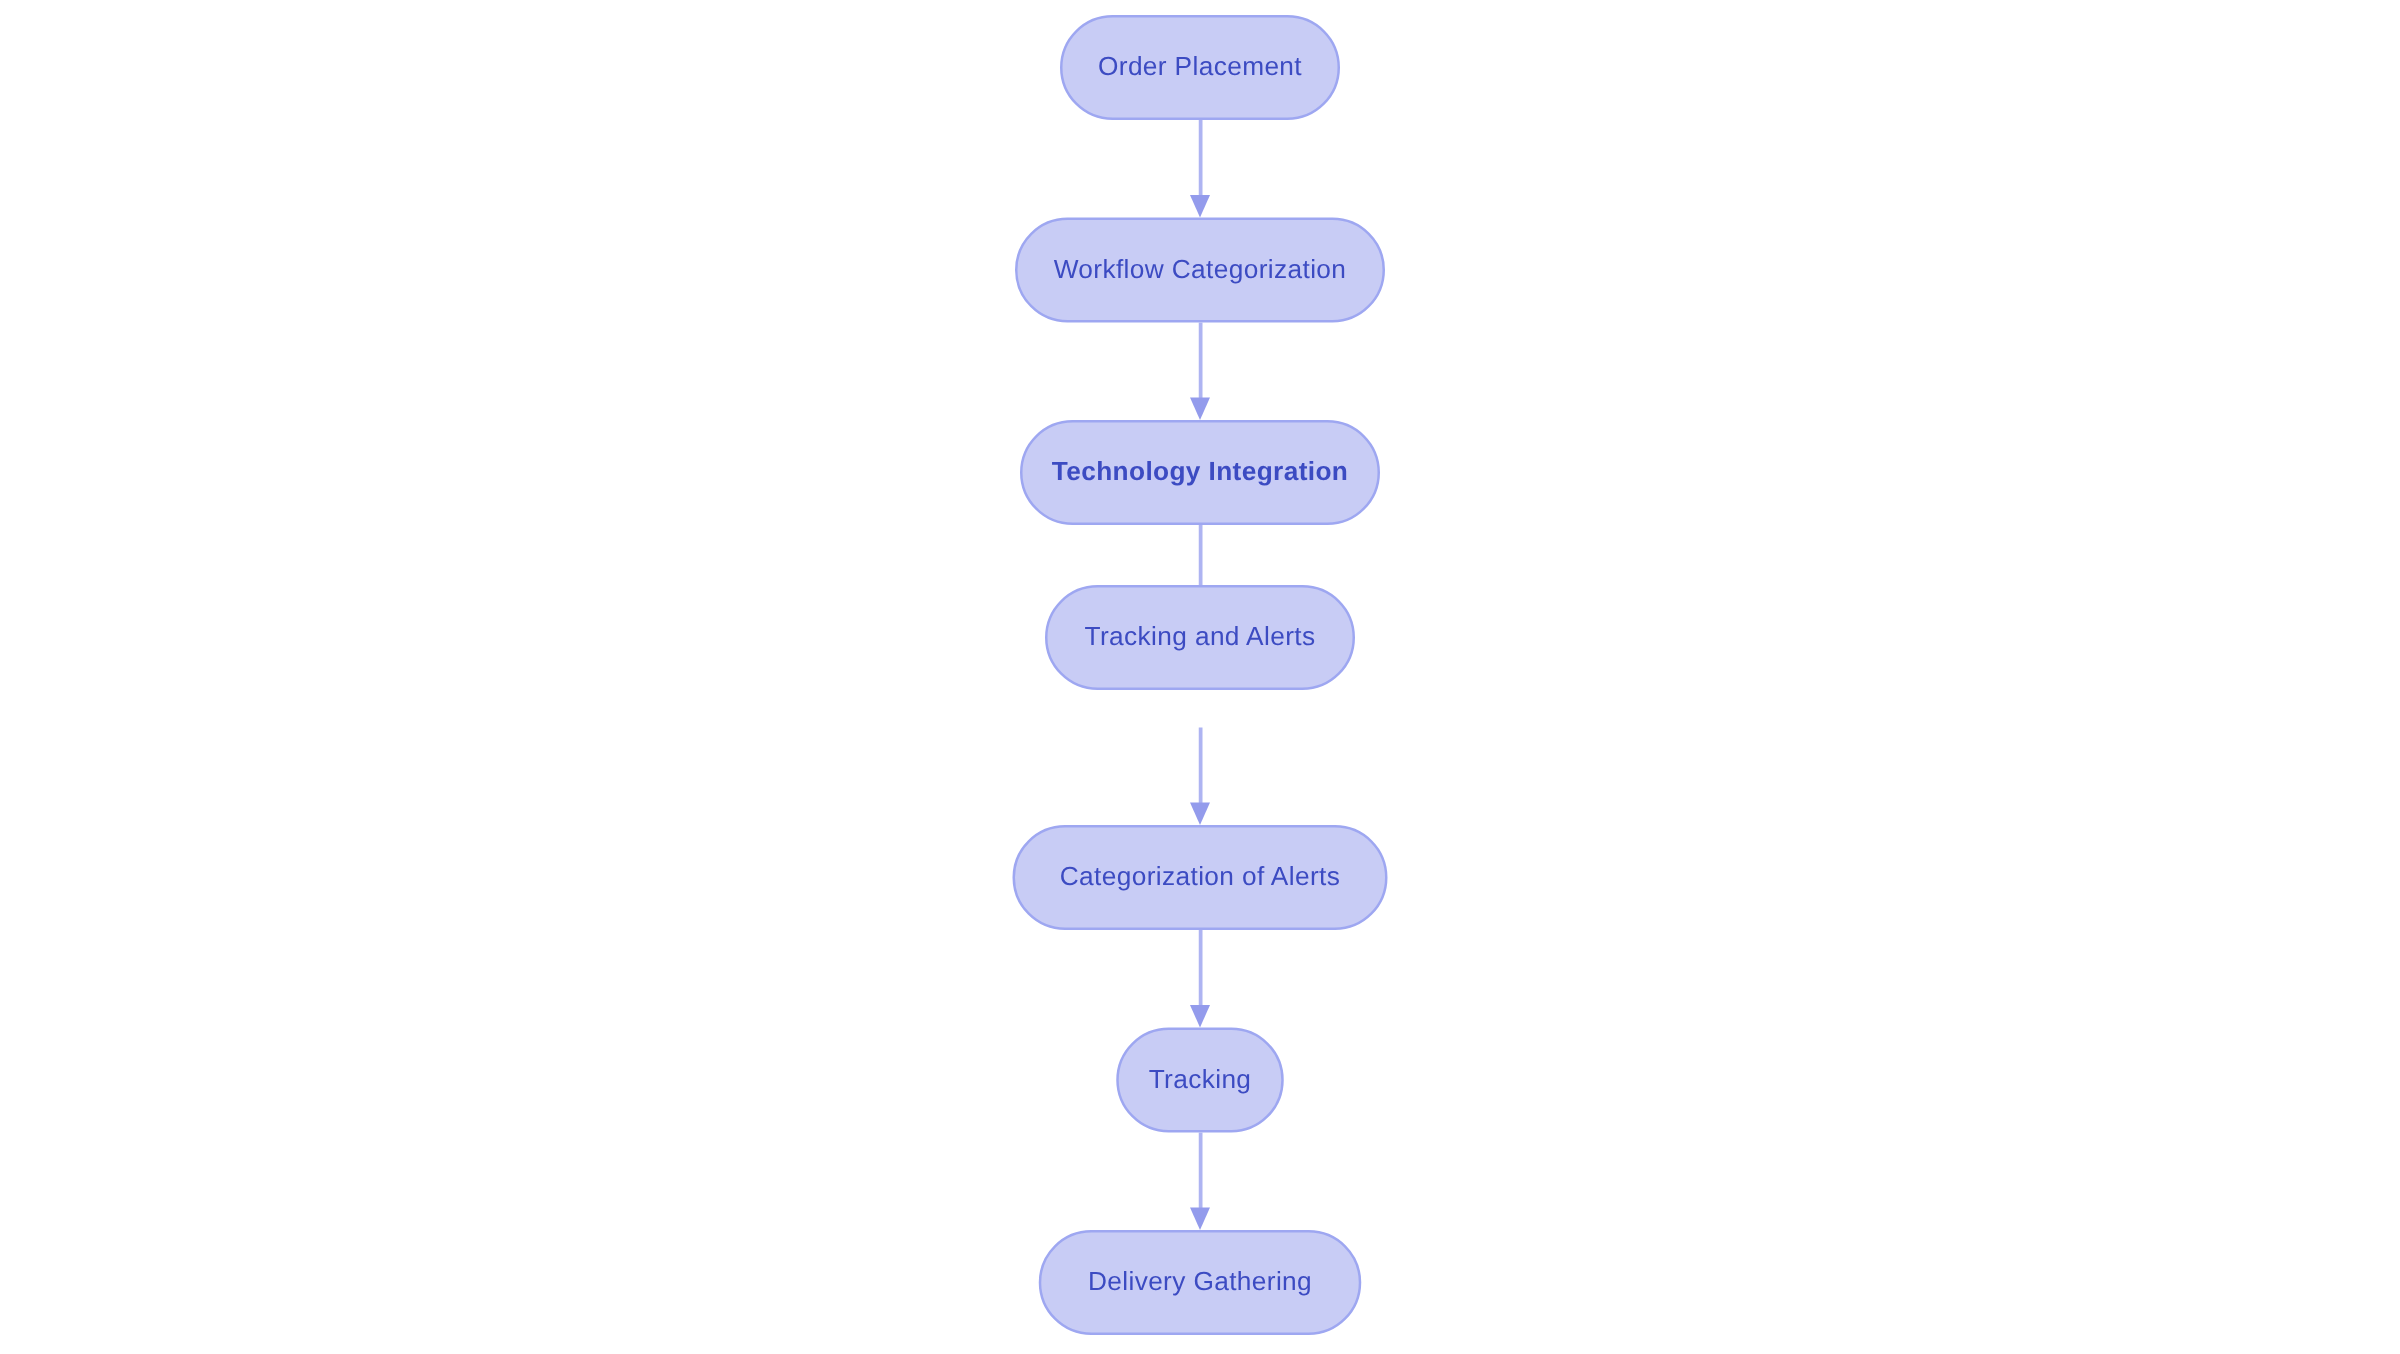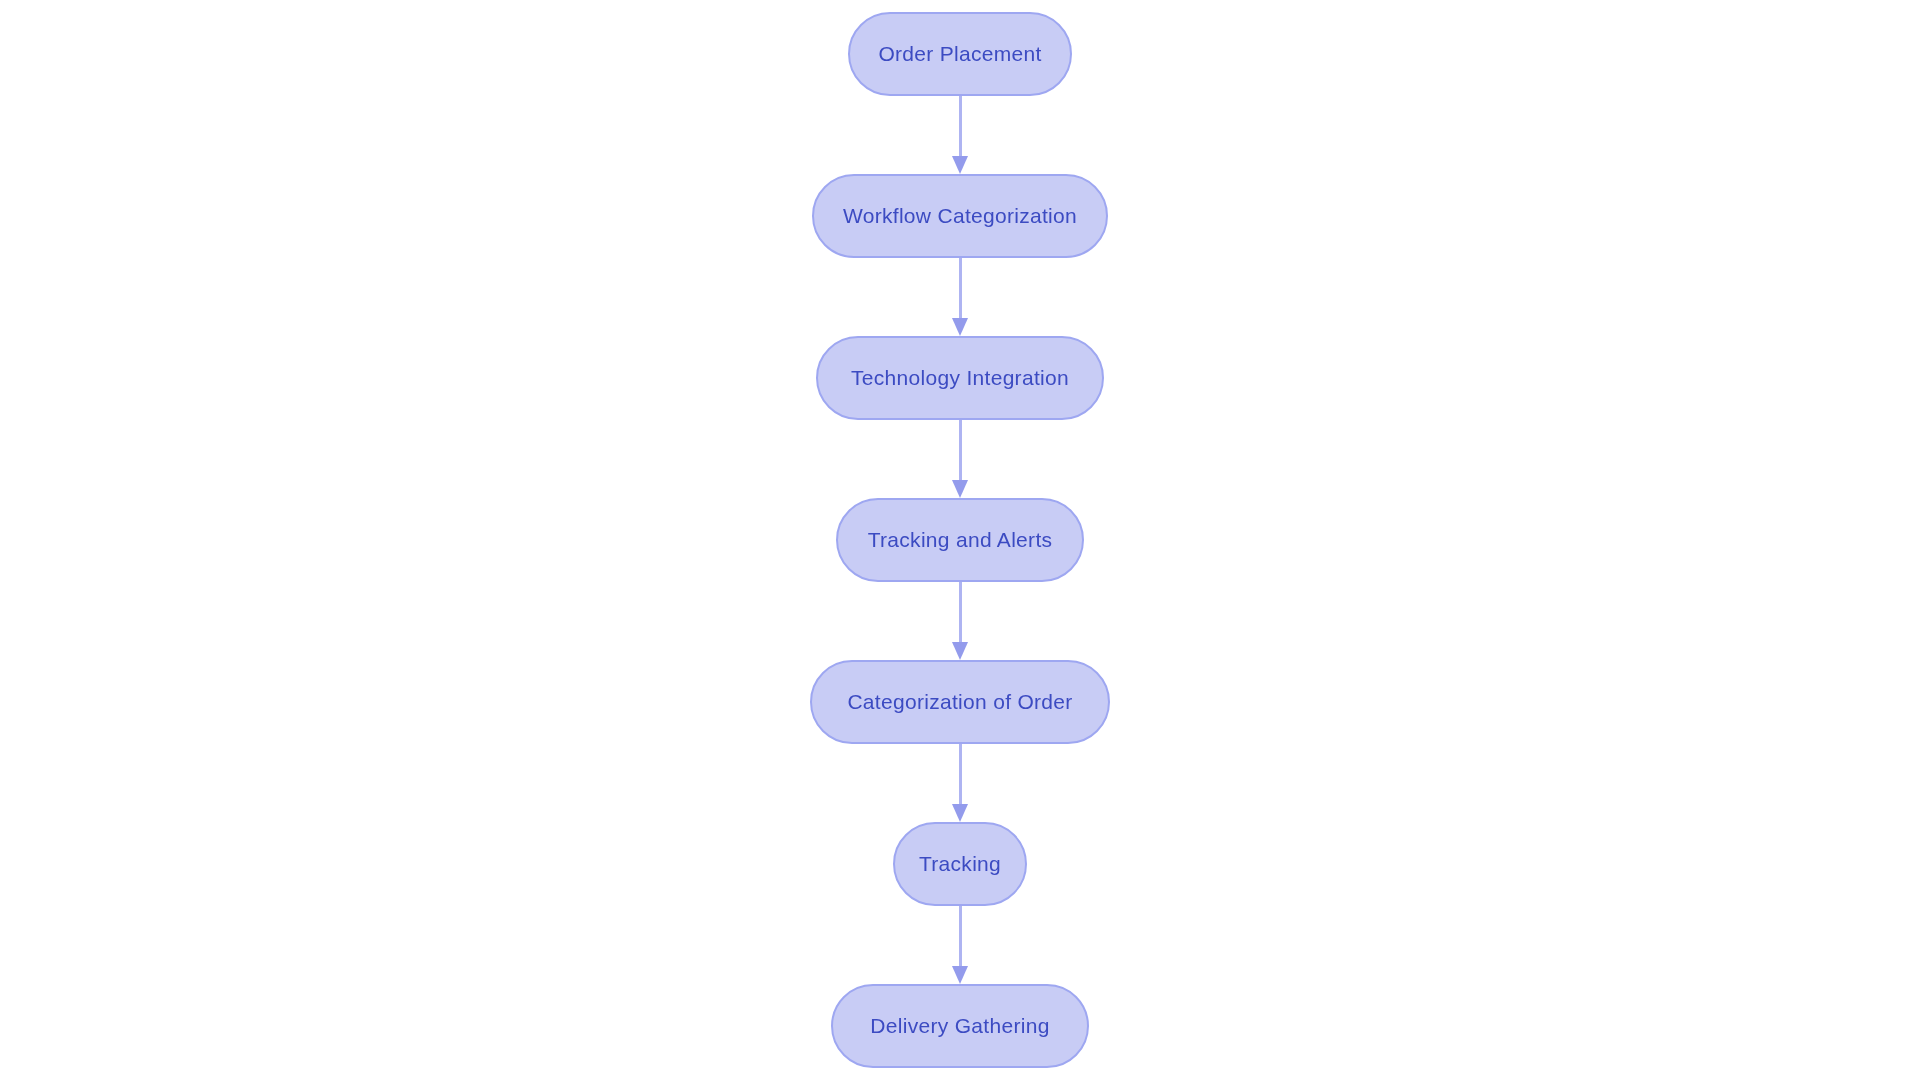--- a/index.html
+++ b/index.html
@@ -26,22 +26,22 @@
     display: flex;
     align-items: center;
     justify-content: center;
     color: var(--node-text, #3c4bc2);
     font-size: 21px;
     letter-spacing: 0.3px;
     white-space: nowrap;
   }
   .n1 { left: 848px; top: 12px;  width: 224px; }
   .n2 { left: 812px; top: 174px; width: 296px; }
-  .n3 { left: 816px; top: 336px; width: 288px; }
-  .n4 { left: 836px; top: 498px; width: 248px; }
+  .n3 { left: 816px; top: 336px; width: 288px; font-weight: bold; }
+  .n4 { left: 836px; top: 468px; width: 248px; }
   .n5 { left: 810px; top: 660px; width: 300px; }
   .n6 { left: 893px; top: 822px; width: 134px; }
   .n7 { left: 831px; top: 984px; width: 258px; }
 
   .connector {
     position: absolute;
     left: 952px;
     width: 16px;
     height: 78px;
   }
@@ -105,21 +105,21 @@
   <div class="node n4">
     <span>Tracking and Alerts</span>
   </div>
 
   <div class="connector c4">
     <span class="line"></span>
     <span class="arrowhead"></span>
   </div>
 
   <div class="node n5">
-    <span>Categorization of Order</span>
+    <span>Categorization of Alerts</span>
   </div>
 
   <div class="connector c5">
     <span class="line"></span>
     <span class="arrowhead"></span>
   </div>
 
   <div class="node n6">
     <span>Tracking</span>
   </div>

